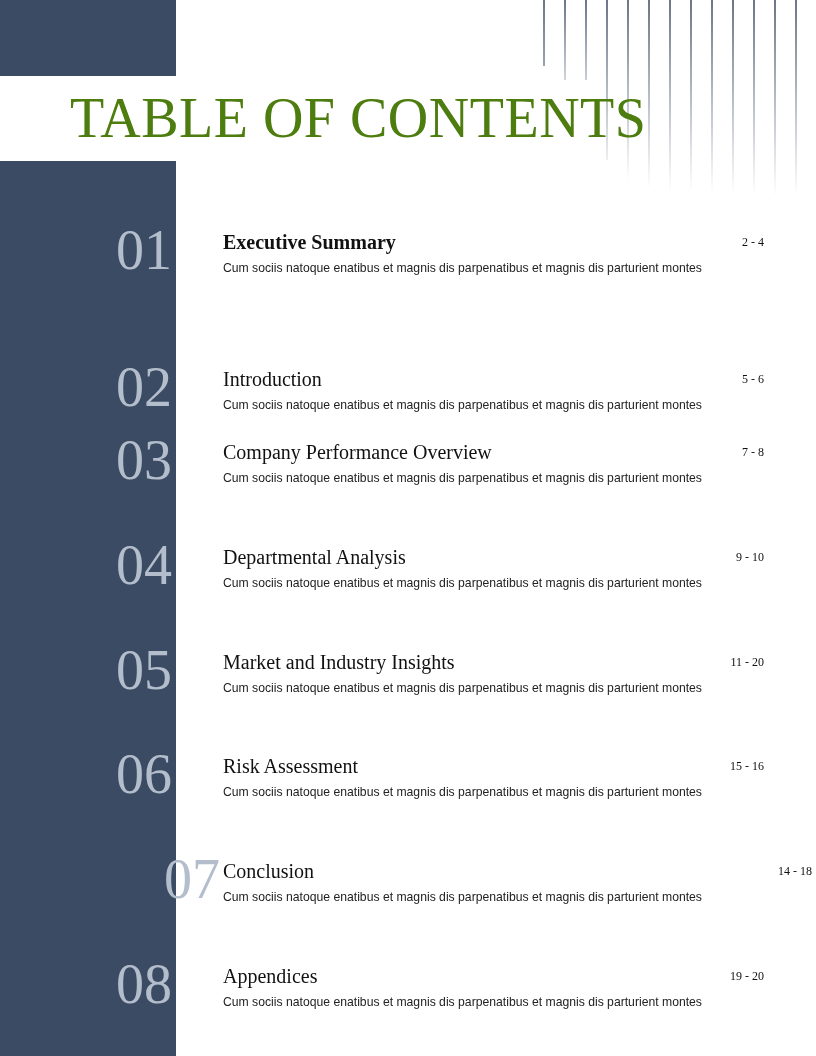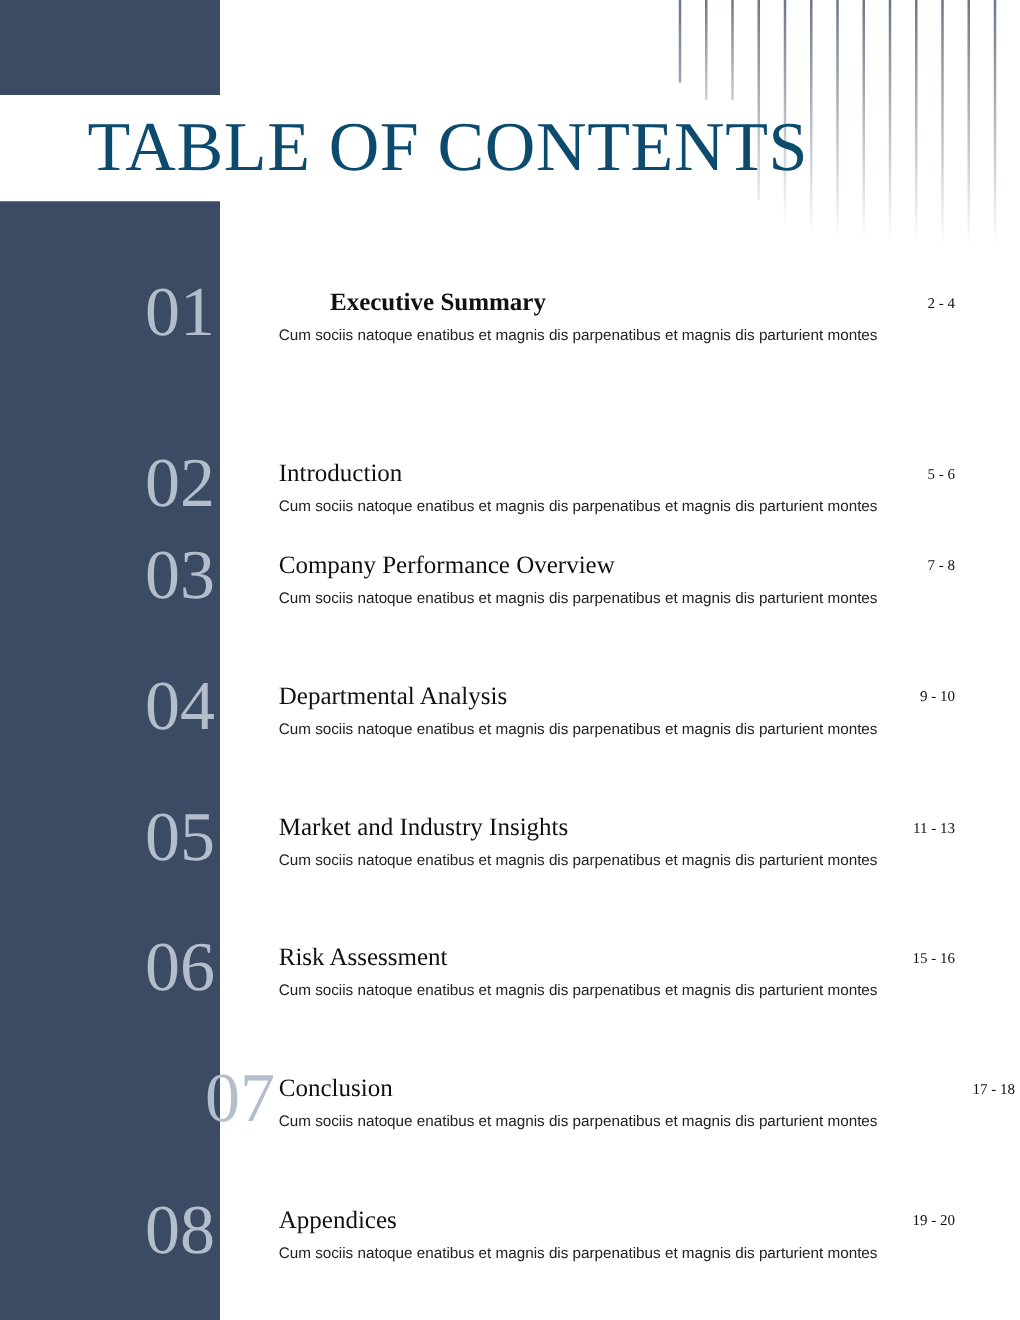--- a/index.html
+++ b/index.html
@@ -16,35 +16,35 @@
       position: absolute; left: 0; top: 161px; width: 176px; height: 895px;
       background: #3b4b63;
     }
     .deco-lines { position: absolute; left: 0; top: 0; width: 816px; height: 200px; pointer-events: none; }
     .deco-lines span {
       position: absolute; top: 0; width: 2px;
     }
     .title {
       position: absolute; left: 70px; top: 86px; margin: 0;
       font-family: "Liberation Serif", "DejaVu Serif", serif;
-      font-size: 56px; font-weight: normal; color: #0c4a6e;
+      font-size: 56px; font-weight: normal; color: #4d7c0f;
       letter-spacing: 0.5px; line-height: 64px; white-space: nowrap;
     }
     .entry { position: absolute; left: 16px; width: 816px; height: 80px; }
     .num {
       position: absolute; right: 660px; top: 0;
       font-family: "Liberation Serif", "DejaVu Serif", serif;
       font-size: 56px; line-height: 60px; color: #b3bdcb; text-align: right;
     }
     .heading {
       position: absolute; left: 207px; top: 10px;
       font-family: "Liberation Serif", "DejaVu Serif", serif;
       font-size: 20px; line-height: 24px; color: #111111; white-space: nowrap;
     }
-    .heading.bold { font-weight: bold; margin-left: 41px; }
+    .heading.bold { font-weight: bold; }
     .pages {
       position: absolute; right: 68px; top: 10px;
       font-family: "Liberation Serif", "DejaVu Serif", serif;
       font-size: 12px; line-height: 24px; color: #111111; white-space: nowrap;
     }
     .desc {
       position: absolute; left: 207px; top: 40px;
       font-family: "Liberation Sans", "DejaVu Sans", sans-serif;
       font-size: 12.2px; line-height: 16px; color: #222222; white-space: nowrap;
     }
@@ -97,35 +97,35 @@
 <div class="entry" style="top:535px;">
   <div class="num">04</div>
   <div class="heading">Departmental Analysis</div>
   <div class="pages">9 - 10</div>
   <div class="desc">Cum sociis natoque enatibus et magnis dis parpenatibus et magnis dis parturient montes</div>
 </div>
 
 <div class="entry" style="top:640px;">
   <div class="num">05</div>
   <div class="heading">Market and Industry Insights</div>
-  <div class="pages">11 - 13</div>
+  <div class="pages">11 - 20</div>
   <div class="desc">Cum sociis natoque enatibus et magnis dis parpenatibus et magnis dis parturient montes</div>
 </div>
 
 <div class="entry" style="top:744px;">
   <div class="num">06</div>
   <div class="heading">Risk Assessment</div>
   <div class="pages">15 - 16</div>
   <div class="desc">Cum sociis natoque enatibus et magnis dis parpenatibus et magnis dis parturient montes</div>
 </div>
 
 <div class="entry" style="top:849px;padding-left:48px;">
   <div class="num">07</div>
   <div class="heading">Conclusion</div>
-  <div class="pages">17 - 18</div>
+  <div class="pages">14 - 18</div>
   <div class="desc">Cum sociis natoque enatibus et magnis dis parpenatibus et magnis dis parturient montes</div>
 </div>
 
 <div class="entry" style="top:954px;">
   <div class="num">08</div>
   <div class="heading">Appendices</div>
   <div class="pages">19 - 20</div>
   <div class="desc">Cum sociis natoque enatibus et magnis dis parpenatibus et magnis dis parturient montes</div>
 </div>
 

